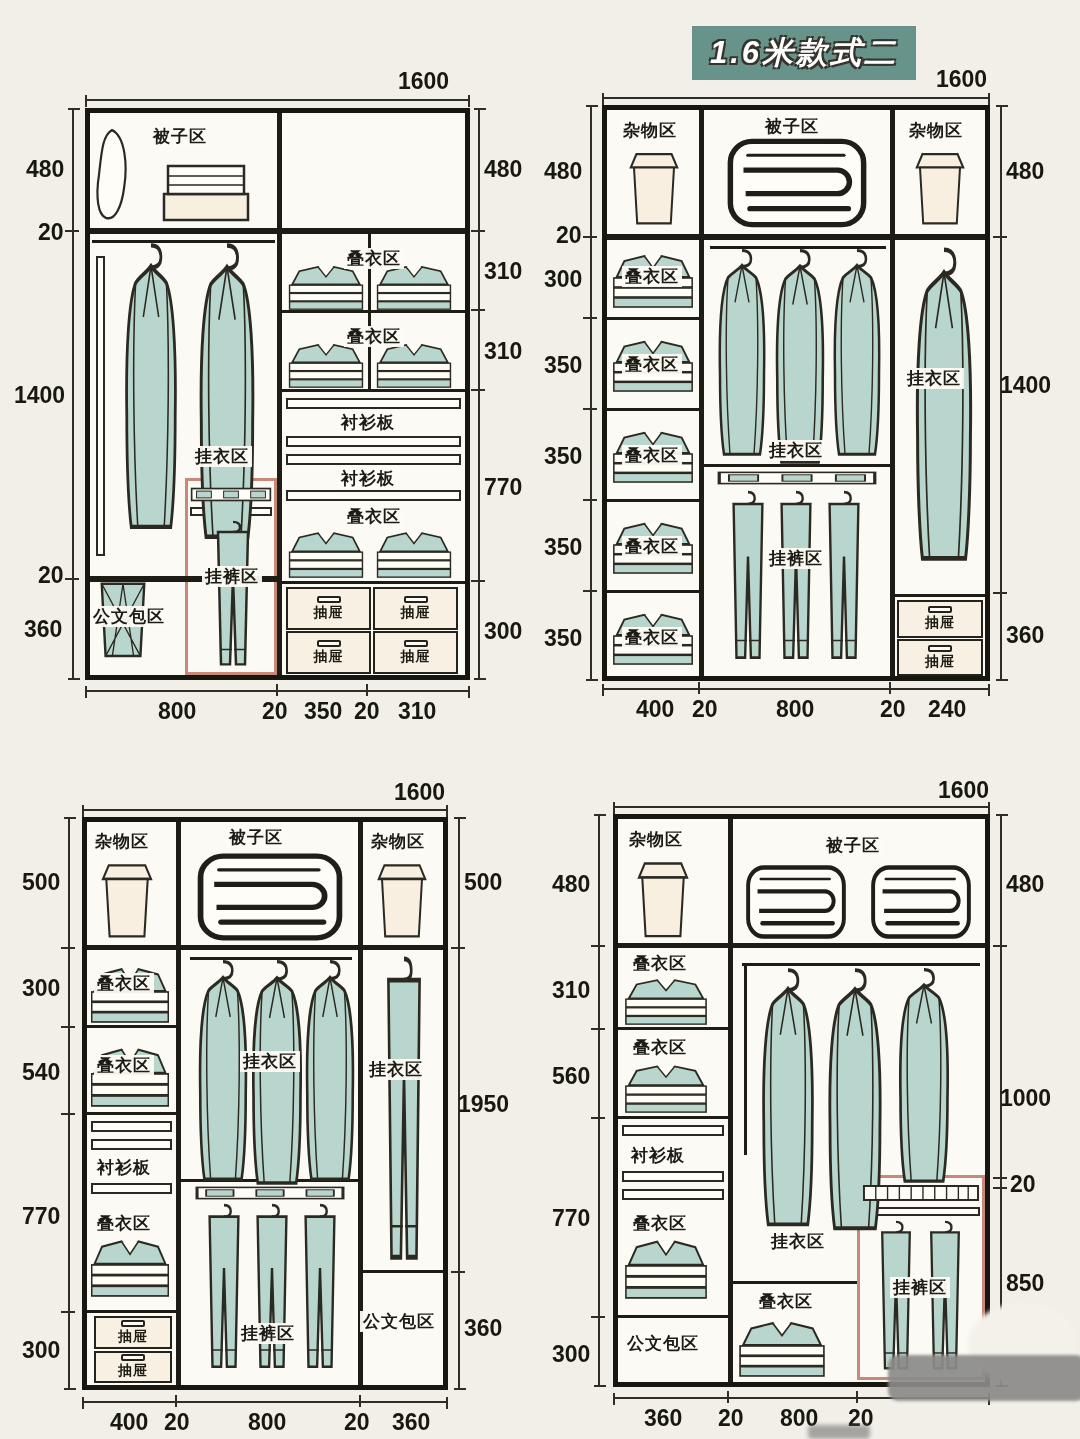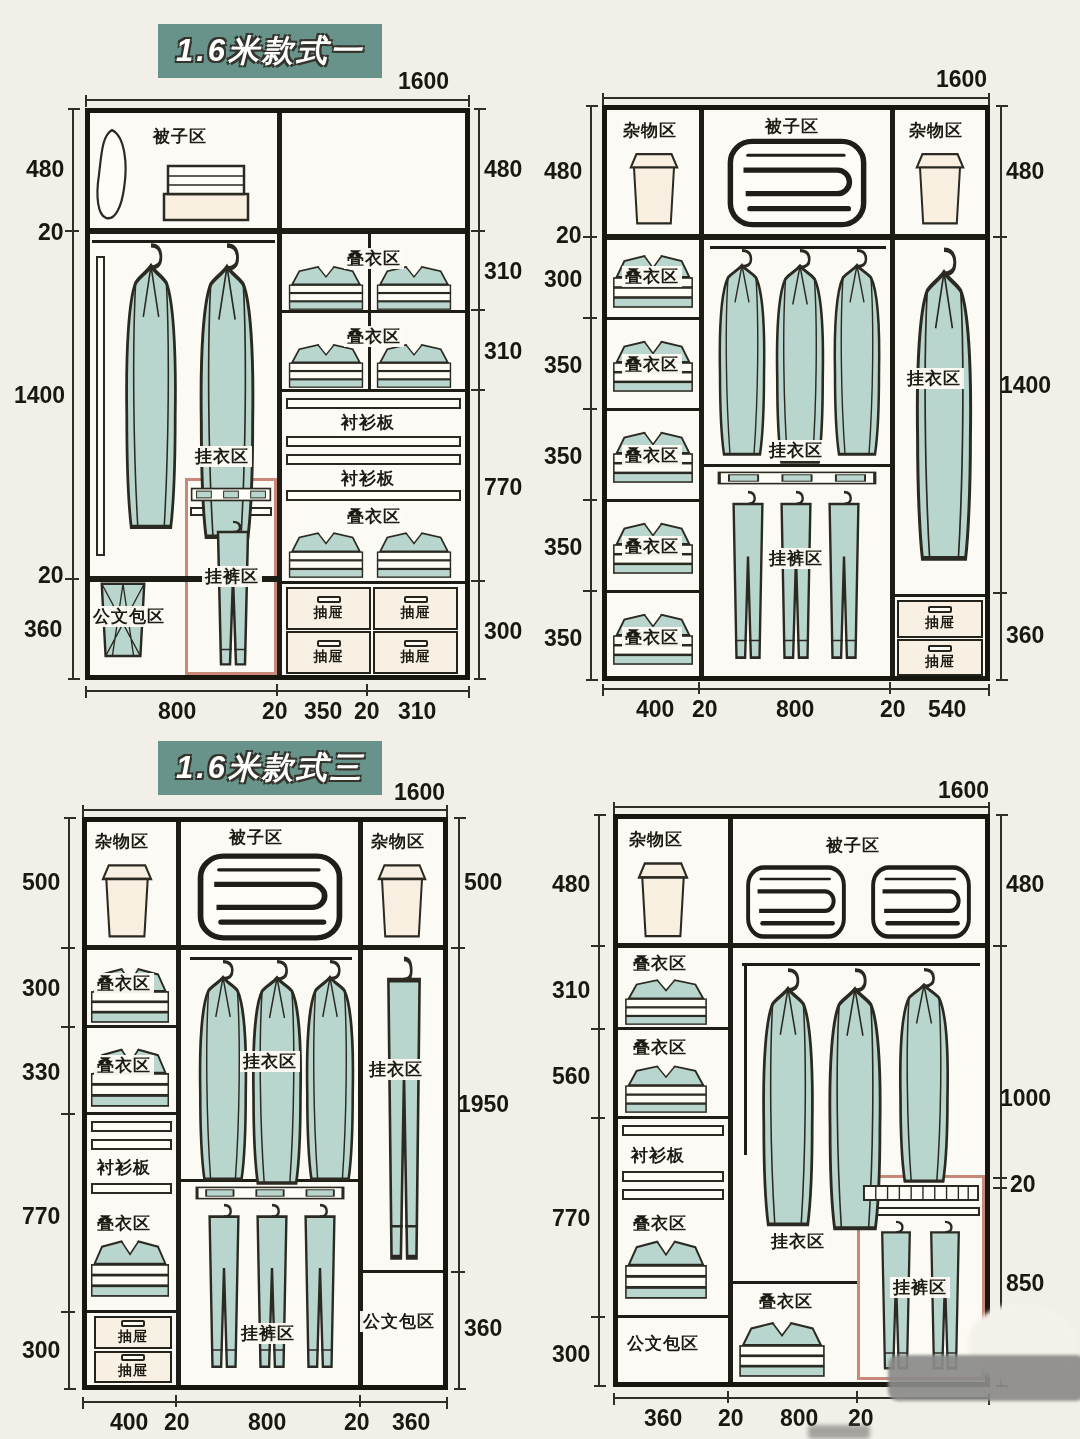--- a/index.html
+++ b/index.html
@@ -87,21 +87,20 @@
 <symbol id="lattice" viewBox="0 0 120 20" preserveAspectRatio="none">
   <rect x="2" y="3" width="116" height="14" fill="#fffdf7" stroke="#2b2a22" stroke-width="2"></rect>
   <path d="M14 3 V17 M26 3 V17 M38 3 V17 M50 3 V17 M62 3 V17 M74 3 V17 M86 3 V17 M98 3 V17 M108 3 V17" stroke="#2b2a22" stroke-width="1.4"></path>
 </symbol>
 </defs>
 </svg>
 
 <div class="canvas">
 
   <section class="q" style="left:0;top:0;height:725px">
-    <div class="title" style="left:158px;top:24px">1.6米款式一</div>
     <span class="dim" style="left:398px;top:68px">1600</span>
     <div class="dimline-h" style="left:85px;top:99px;width:385px"></div>
     <div class="frame" style="left:85px;top:108px;width:385px;height:572px"></div>
     <div class="vline" style="left:277px;top:113px;width:5px;height:562px"></div>
     <div class="hline" style="left:90px;top:228px;width:375px;height:6px"></div>
 
     <span class="zl" style="left:150px;top:126px">被子区</span>
     <svg class="icon" style="left:92px;top:126px" width="40" height="98">
         <use href="#pillow"></use>
       </svg>
@@ -203,20 +202,21 @@
     <div class="vtick" style="left:276px;top:684px"></div>
     <div class="vtick" style="left:366px;top:684px"></div>
     <span class="dim" style="left:158px;top:698px">800</span>
     <span class="dim" style="left:262px;top:698px">20</span>
     <span class="dim" style="left:304px;top:698px">350</span>
     <span class="dim" style="left:354px;top:698px">20</span>
     <span class="dim" style="left:398px;top:698px">310</span>
   </section>
 
   <section class="q" style="left:540px;top:0;height:725px">
+    <div class="title" style="left:152px;top:26px">1.6米款式二</div>
     <span class="dim" style="left:396px;top:66px">1600</span>
     <div class="dimline-h" style="left:62px;top:97px;width:388px"></div>
     <div class="frame" style="left:62px;top:105px;width:388px;height:576px"></div>
     <div class="vline" style="left:159px;top:110px;width:5px;height:566px"></div>
     <div class="vline" style="left:350px;top:110px;width:5px;height:566px"></div>
     <div class="hline" style="left:67px;top:234px;width:378px;height:6px"></div>
 
     <span class="zl" style="left:80px;top:120px">杂物区</span>
     <svg class="icon" style="left:86px;top:148px" width="56" height="78">
         <use href="#miscbox"></use>
@@ -313,25 +313,24 @@
     <span class="dim" style="left:466px;top:158px">480</span>
     <span class="dim" style="left:460px;top:372px">1400</span>
     <span class="dim" style="left:466px;top:622px">360</span>
     <div class="dimline-h" style="left:62px;top:688px;width:388px"></div>
     <div class="vtick" style="left:158px;top:682px"></div>
     <div class="vtick" style="left:349px;top:682px"></div>
     <span class="dim" style="left:96px;top:696px">400</span>
     <span class="dim" style="left:152px;top:696px">20</span>
     <span class="dim" style="left:236px;top:696px">800</span>
     <span class="dim" style="left:340px;top:696px">20</span>
-    <span class="dim" style="left:388px;top:696px">540</span>
+    <span class="dim" style="left:388px;top:696px">240</span>
   </section>
 
   <section class="q" style="left:0;top:725px;height:714px">
-    <div class="title" style="left:158px;top:16px">1.6米款式三</div>
     <span class="dim" style="left:394px;top:54px">1600</span>
     <div class="dimline-h" style="left:82px;top:84px;width:366px"></div>
     <div class="frame" style="left:82px;top:92px;width:366px;height:573px"></div>
     <div class="vline" style="left:176px;top:97px;width:5px;height:563px"></div>
     <div class="vline" style="left:358px;top:97px;width:5px;height:563px"></div>
     <div class="hline" style="left:87px;top:220px;width:356px;height:5px"></div>
 
     <span class="zl" style="left:92px;top:106px">杂物区</span>
     <svg class="icon" style="left:98px;top:134px" width="58" height="80">
         <use href="#miscbox"></use>
@@ -405,21 +404,21 @@
     <div class="hline" style="left:363px;top:545px;width:80px;height:3px"></div>
     <span class="zl" style="left:360px;top:586px">公文包区</span>
 
     <div class="dimline-v" style="left:68px;top:92px;height:573px"></div>
     <div class="htick" style="left:61px;top:222px"></div>
     <div class="htick" style="left:61px;top:301px"></div>
     <div class="htick" style="left:61px;top:388px"></div>
     <div class="htick" style="left:61px;top:586px"></div>
     <span class="dim" style="left:22px;top:144px">500</span>
     <span class="dim" style="left:22px;top:250px">300</span>
-    <span class="dim" style="left:22px;top:334px">330</span>
+    <span class="dim" style="left:22px;top:334px">540</span>
     <span class="dim" style="left:22px;top:478px">770</span>
     <span class="dim" style="left:22px;top:612px">300</span>
     <div class="dimline-v" style="left:458px;top:92px;height:573px"></div>
     <div class="htick" style="left:451px;top:222px"></div>
     <div class="htick" style="left:451px;top:546px"></div>
     <span class="dim" style="left:464px;top:144px">500</span>
     <span class="dim" style="left:458px;top:366px">1950</span>
     <span class="dim" style="left:464px;top:590px">360</span>
     <div class="dimline-h" style="left:82px;top:676px;width:366px"></div>
     <div class="vtick" style="left:175px;top:670px"></div>

